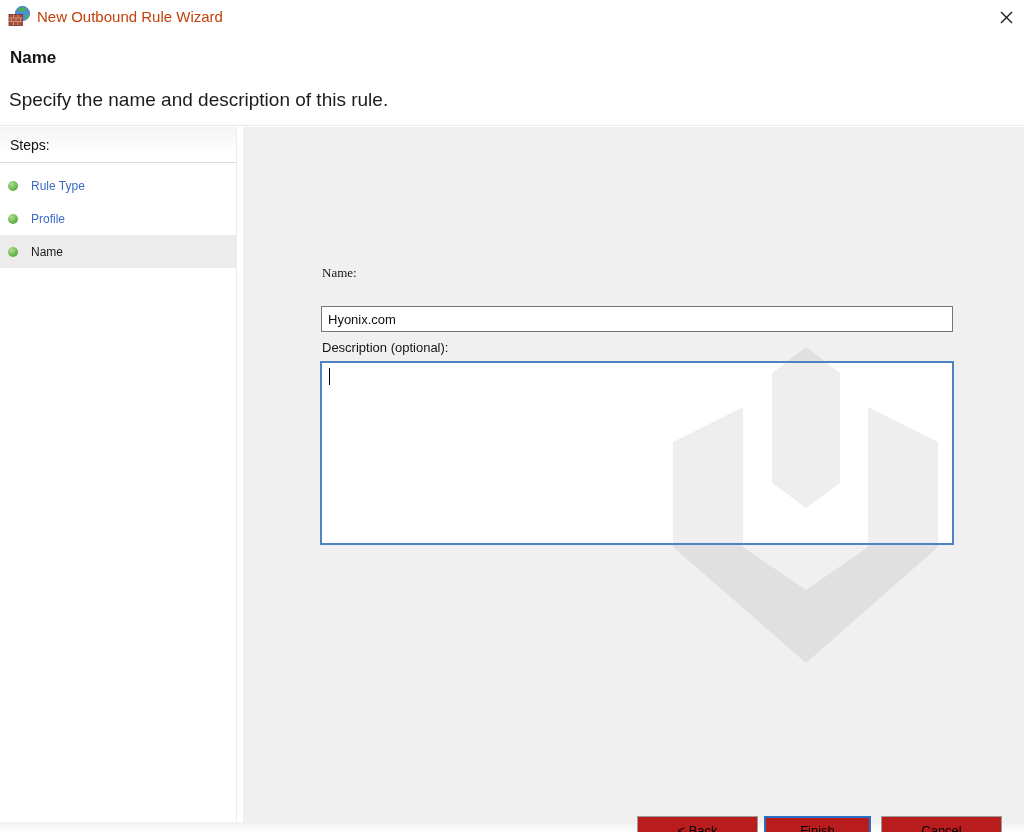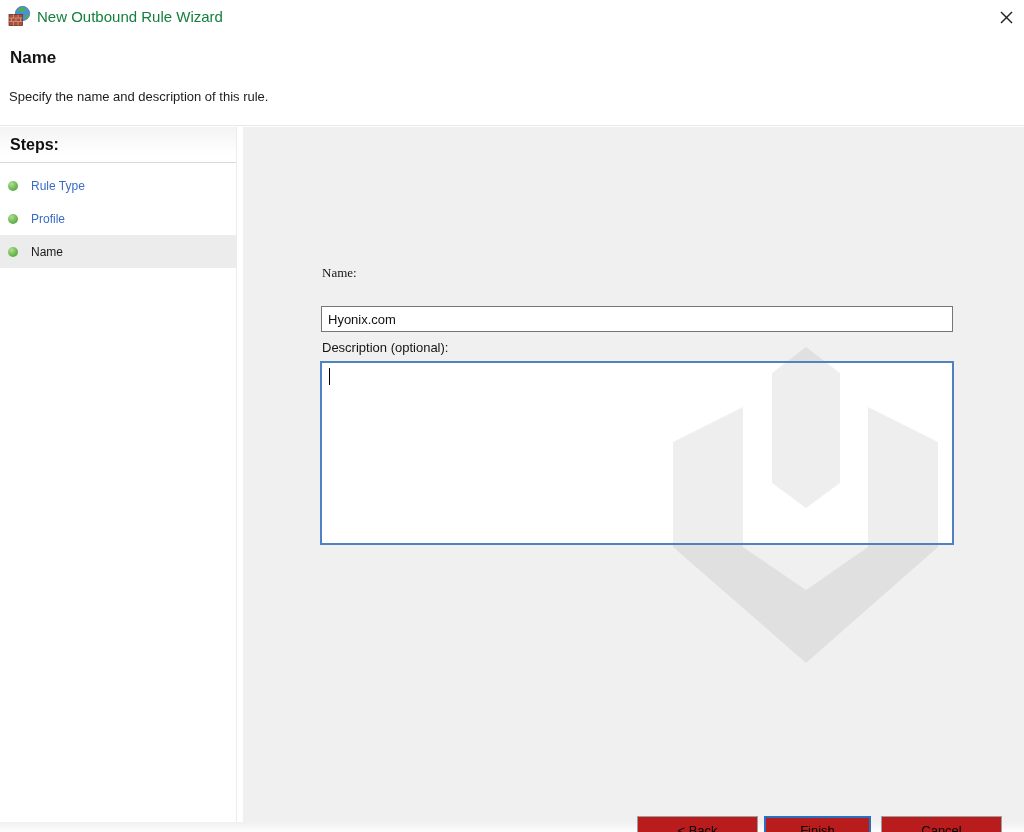--- a/index.html
+++ b/index.html
@@ -2,32 +2,32 @@
 <html><head>
 <meta charset="utf-8">
 <style>
   * { margin:0; padding:0; box-sizing:border-box; }
   html,body { width:1024px; height:832px; }
   body { font-family:"Liberation Sans", sans-serif; background:#fff; }
   .screen { position:relative; width:1024px; height:832px; background:#fff; overflow:hidden; }
 
   
   .titlebar-icon { position:absolute; left:8px; top:5px; width:24px; height:24px; }
-  .window-title { position:absolute; left:37px; top:8px; font-size:15px; color:#15803d; }
+  .window-title { position:absolute; left:37px; top:8px; font-size:15px; color:#c2410c; }
   .close-btn { position:absolute; left:994px; top:5px; width:24px; height:24px;
                display:flex; align-items:center; justify-content:center; cursor:pointer; }
   .page-title { position:absolute; left:10px; top:48px; font-size:17px; font-weight:bold; color:#141414; }
-  .page-subtitle { position:absolute; left:9px; top:89px; font-size:13px; color:#1c1c1c; }
+  .page-subtitle { position:absolute; left:9px; top:89px; font-size:19px; color:#1c1c1c; }
   .header-divider { position:absolute; left:0; top:125px; width:1024px; height:1px; background:#e9e9e9; }
 
   
   .sidebar { position:absolute; left:0; top:127px; width:237px; height:705px;
              background:#fff; border-right:1px solid #ececec; }
   .steps-heading { height:36px; display:flex; align-items:center; padding-left:10px;
-                   font-size:16px; font-weight:bold; color:#111;
+                   font-size:14px; font-weight:normal; color:#111;
                    background:linear-gradient(180deg,#f4f4f4,#ffffff 80%);
                    border-bottom:1px solid #dadada; }
   .steps-list { padding-top:6px; }
   .step-row { height:33px; display:flex; align-items:center; padding-left:8px; cursor:pointer; }
   .step-row .label { margin-left:13px; font-size:12px; color:#3a6bc5; }
   .step-row.current { background:#ececec; }
   .step-row.current .label { color:#1a1a1a; }
   .bullet { width:10px; height:10px; border-radius:50%;
             background:radial-gradient(circle at 35% 30%, #b2dd95, #67b54b 60%, #4f9a36);
             flex:0 0 auto; }

